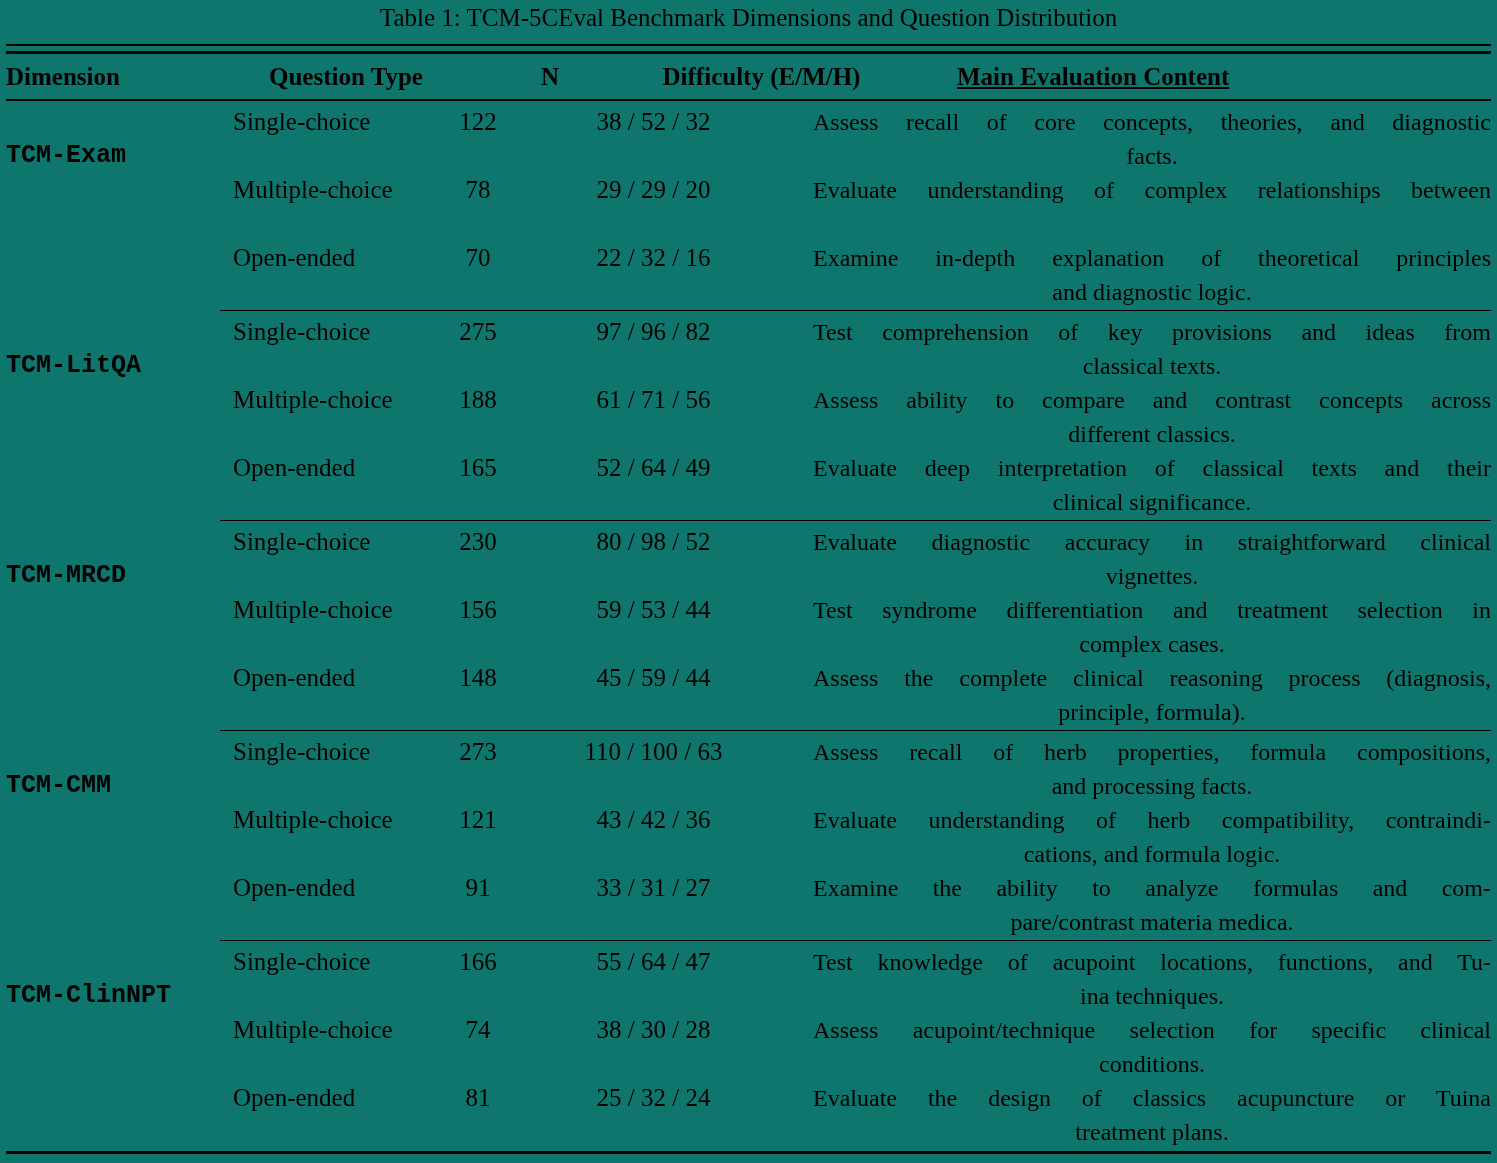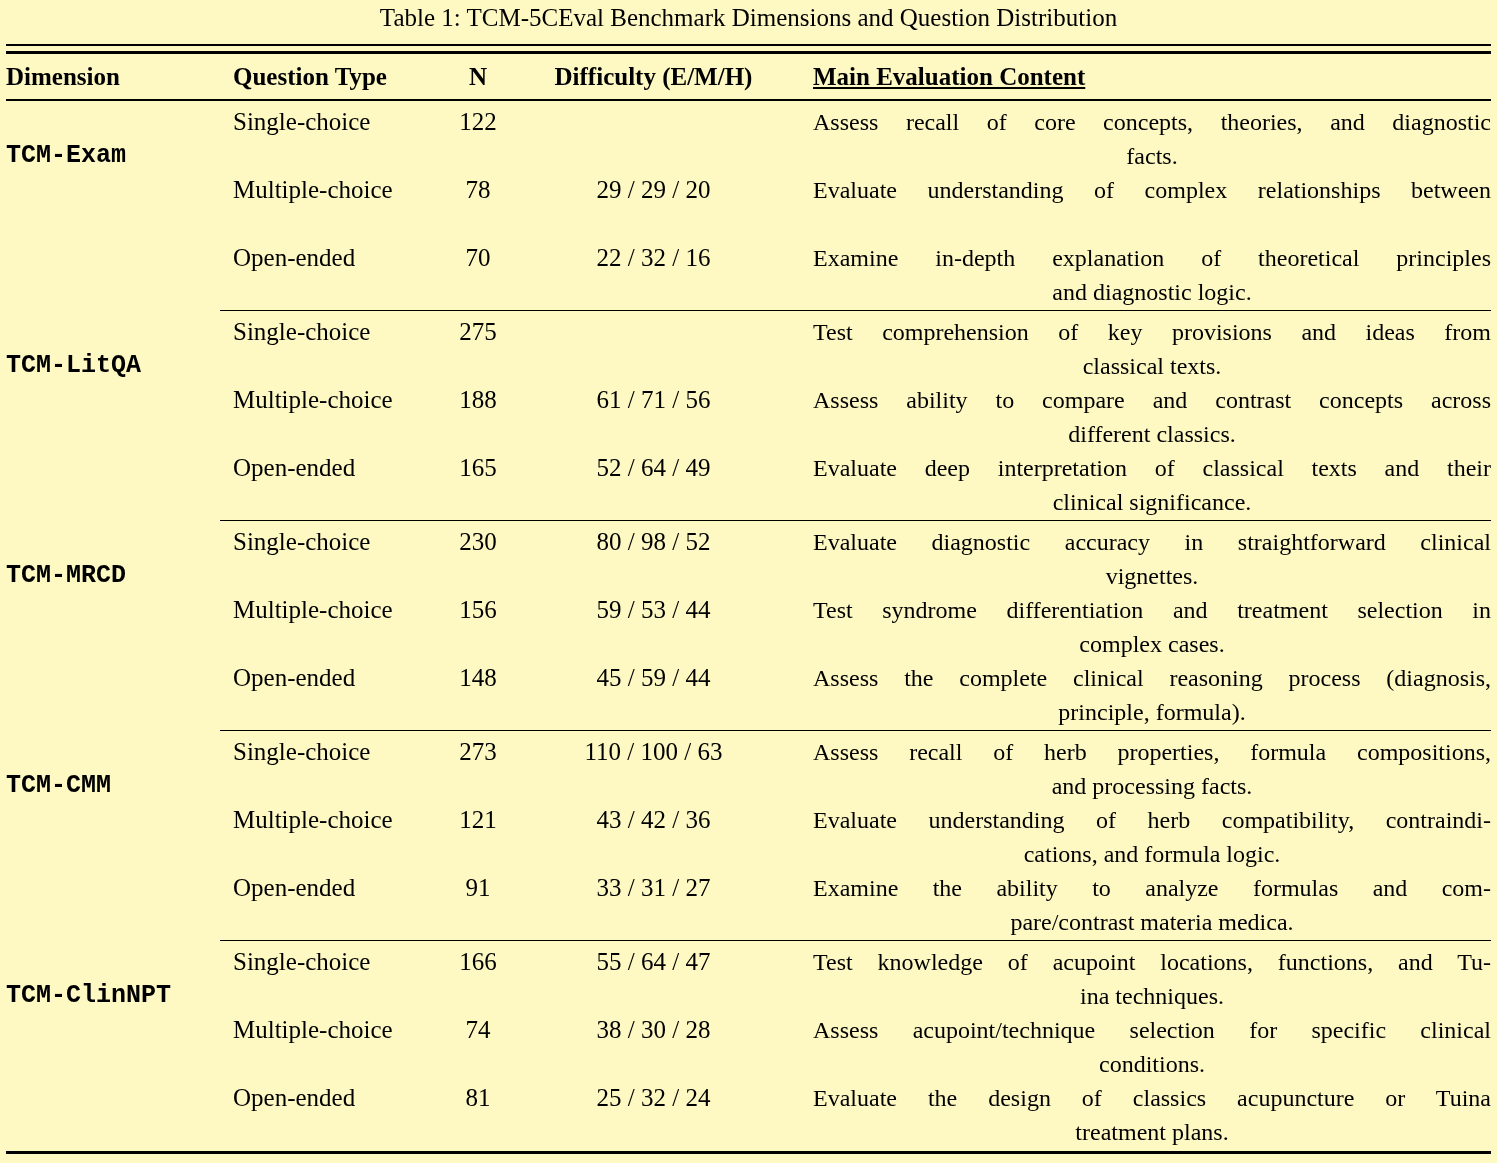--- a/index.html
+++ b/index.html
@@ -1,20 +1,20 @@
 <!DOCTYPE html>
 <html><head>
 <meta charset="utf-8">
 <style>
   html, body { margin: 0; padding: 0; background: #ffffff; }
   .page {
     position: relative;
     width: 1497px;
     height: 1163px;
-    background: #fef9c3;
+    background: #0f766e;
     color: #000000;
     font-family: "Liberation Serif", "DejaVu Serif", serif;
     overflow: hidden;
   }
   .caption {
     height: 44px;
     padding-top: 4px;
     box-sizing: border-box;
     text-align: center;
     font-size: 25px;
@@ -24,20 +24,21 @@
   .toprule-a { height: 2px; }
   .toprule-b { height: 3px; margin-top: 5px; }
   .header-row {
     display: grid;
     grid-template-columns: 227px 217px 56px 295px 1fr;
     align-items: center;
     height: 45px;
     border-bottom: 2px solid #000;
     font-weight: bold;
     font-size: 25px;
+    gap: 36px;
   }
   .h-center { text-align: center; }
   .h-content { padding-left: 12px; text-decoration: underline; }
   .section {
     position: relative;
     height: 210px;
     box-sizing: border-box;
     padding-top: 4px;
   }
   .section .midrule {
@@ -102,20 +103,21 @@
       <div class="h-center">N</div>
       <div class="h-center">Difficulty (E/M/H)</div>
       <div class="h-content">Main Evaluation Content</div>
     </div>
 
     <div class="section">
       <div class="dim-label">TCM-Exam</div>
       <div class="trow">
         <div class="cell-qtype">Single-choice</div>
         <div class="cell-n">122</div>
+        <div class="cell-diff">38 / 52 / 32</div>
         <div class="cell-content">
           <span class="cline1">Assess recall of core concepts, theories, and diagnostic</span>
           <span class="cline2">facts.</span>
         </div>
       </div>
       <div class="trow">
         <div class="cell-qtype">Multiple-choice</div>
         <div class="cell-n">78</div>
         <div class="cell-diff">29 / 29 / 20</div>
         <div class="cell-content">
@@ -132,20 +134,21 @@
         </div>
       </div>
       <div class="midrule"></div>
     </div>
 
     <div class="section">
       <div class="dim-label">TCM-LitQA</div>
       <div class="trow">
         <div class="cell-qtype">Single-choice</div>
         <div class="cell-n">275</div>
+        <div class="cell-diff">97 / 96 / 82</div>
         <div class="cell-content">
           <span class="cline1">Test comprehension of key provisions and ideas from</span>
           <span class="cline2">classical texts.</span>
         </div>
       </div>
       <div class="trow">
         <div class="cell-qtype">Multiple-choice</div>
         <div class="cell-n">188</div>
         <div class="cell-diff">61 / 71 / 56</div>
         <div class="cell-content">

